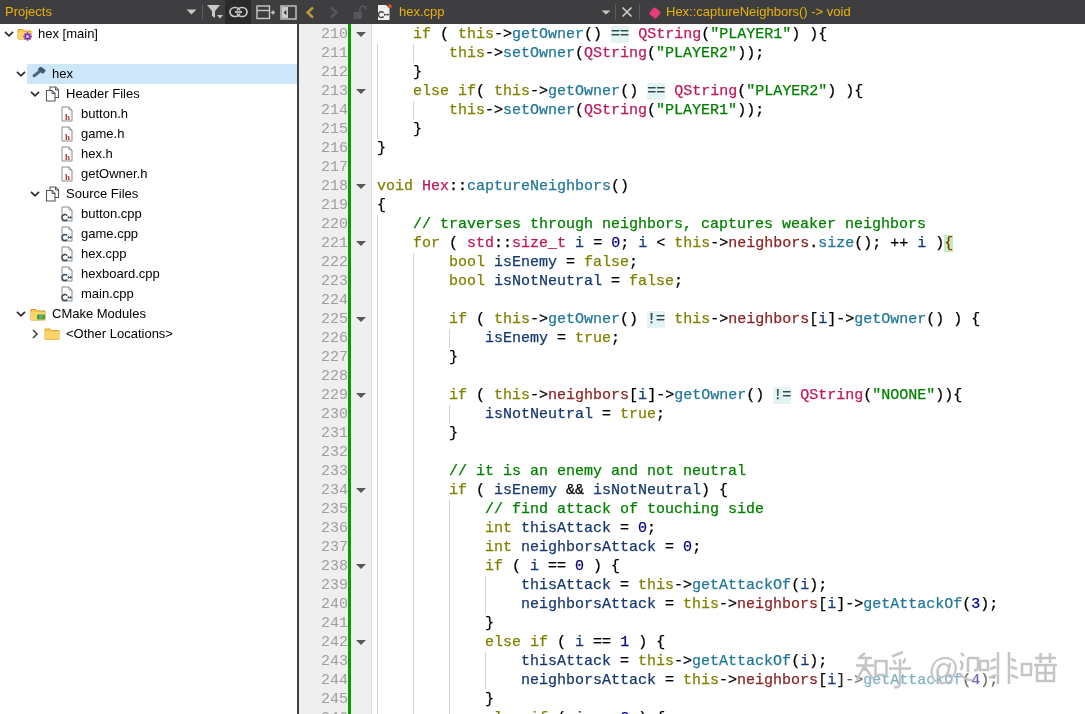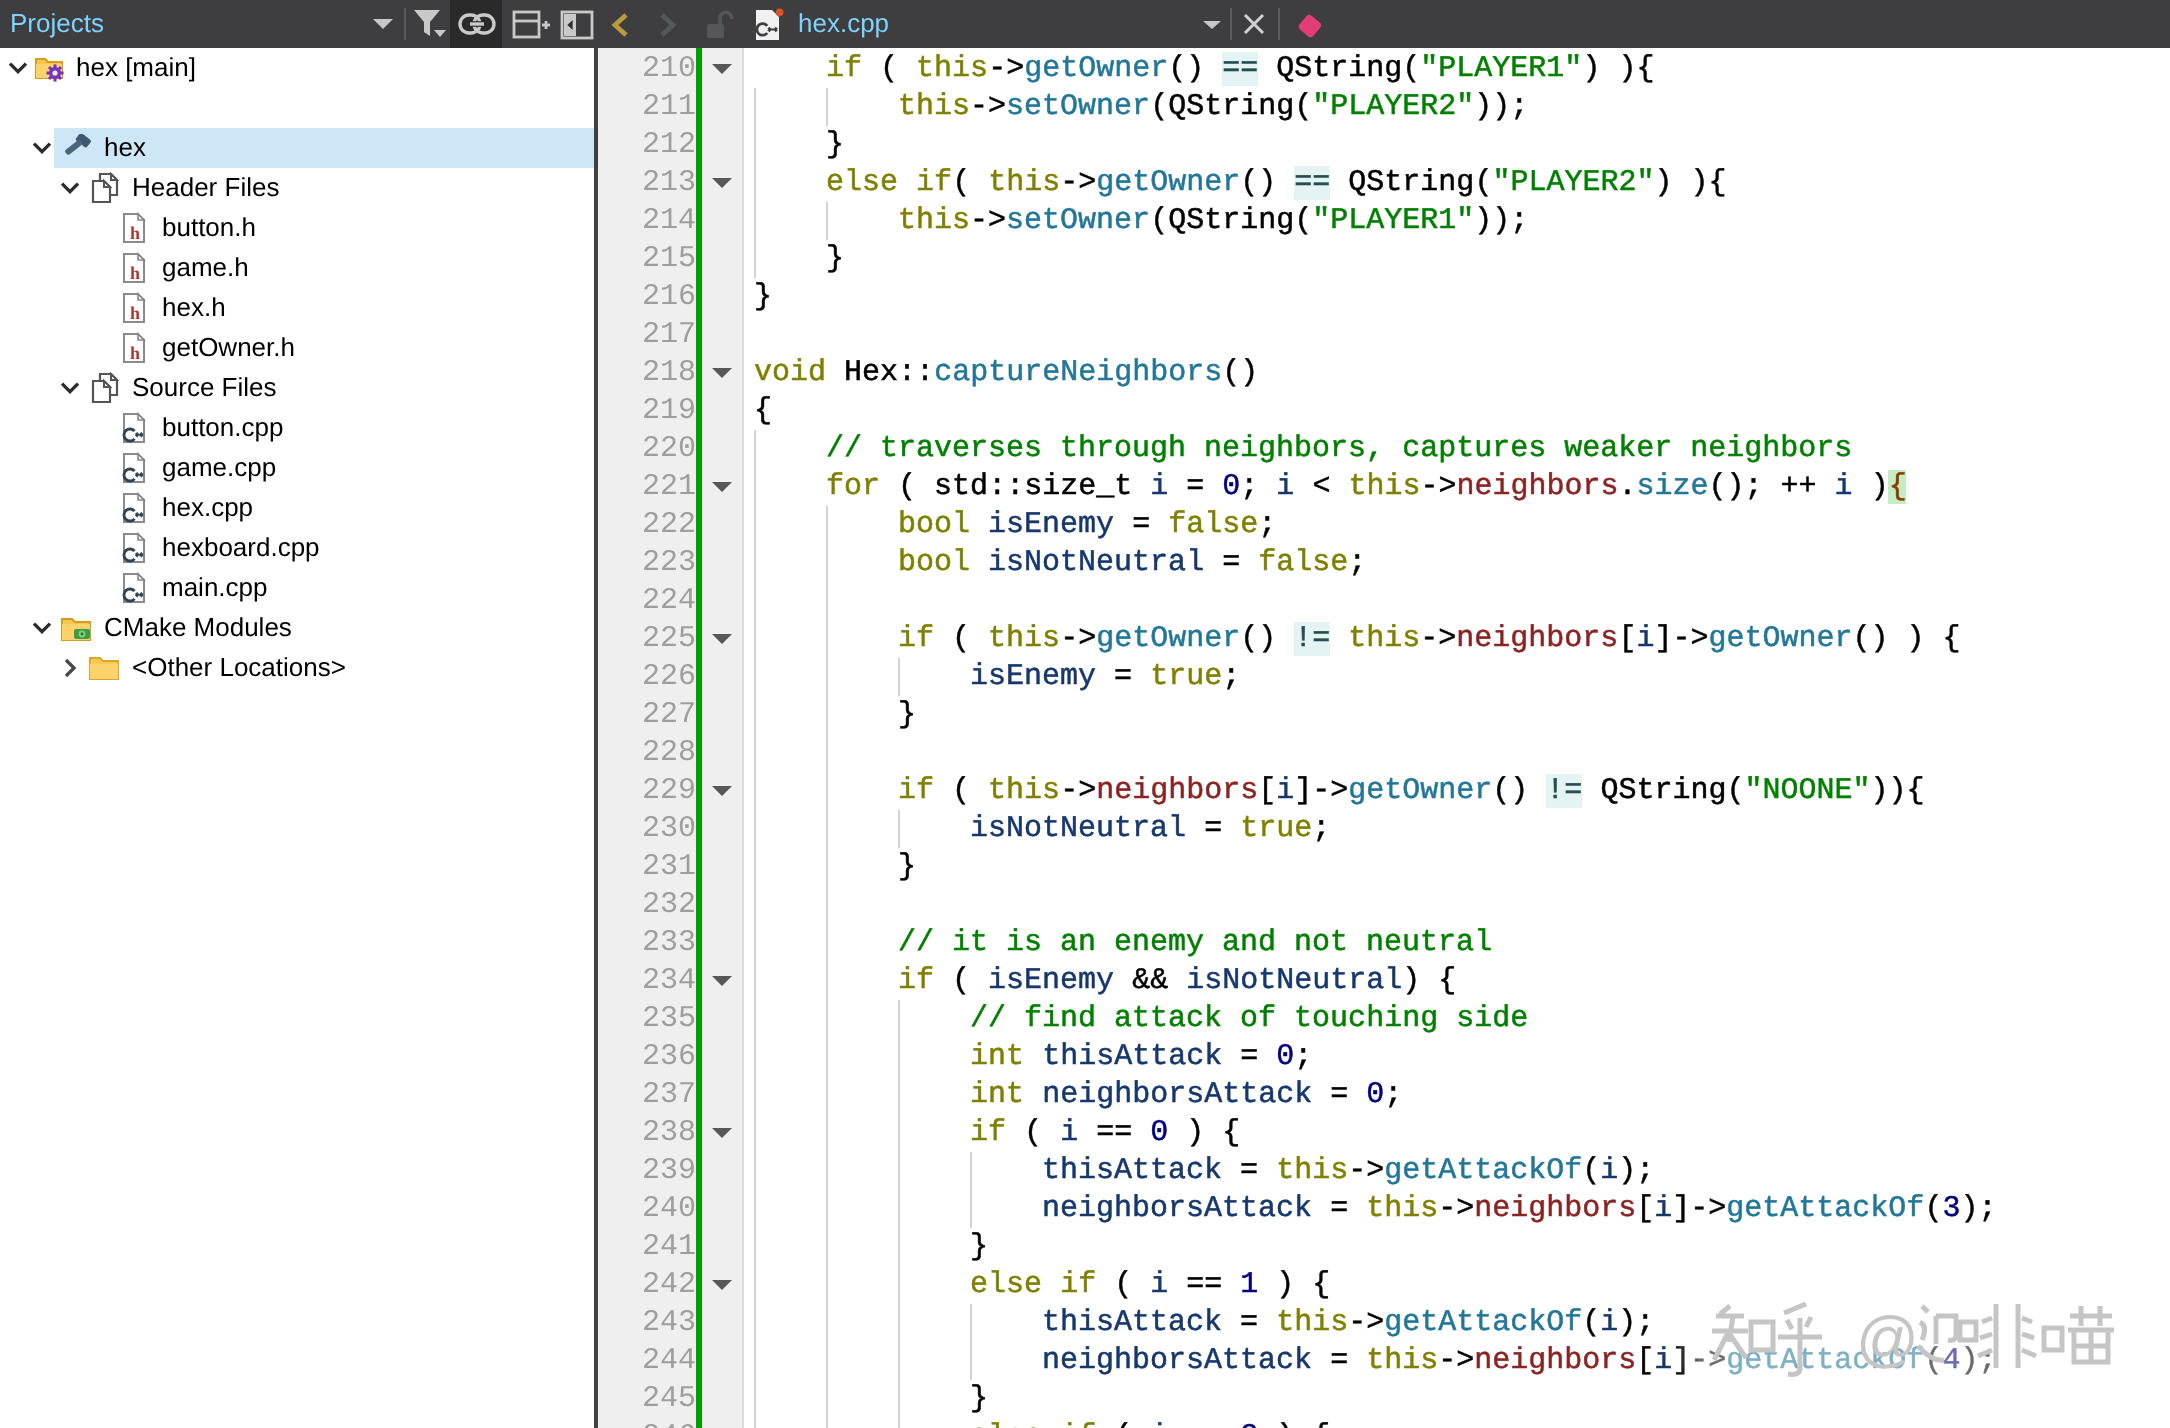--- a/index.html
+++ b/index.html
@@ -1,31 +1,31 @@
 <!DOCTYPE html>
 <html><head><meta charset="utf-8"><style>
 *{margin:0;padding:0;box-sizing:border-box}
 html,body{width:1085px;height:714px;overflow:hidden;background:#fff}
 .abs{position:absolute}
 #app{position:absolute;left:0;top:0;width:1085px;height:714px;font-family:"Liberation Sans",sans-serif;will-change:transform}
 #topbar{position:absolute;left:0;top:0;width:1085px;height:24px;background:#3e3e40}
-.tbtxt{color:#7dd3fc;font-size:13px}
+.tbtxt{color:#eab308;font-size:13px}
 #tree{position:absolute;left:0;top:24px;width:297px;height:690px;background:#fff;overflow:hidden}
 .tl{color:#000;font-size:13px;white-space:nowrap}
 #vsep{position:absolute;left:297px;top:24px;width:2px;height:690px;background:#404040}
 #gutter{position:absolute;left:299px;top:24px;width:49px;height:690px;background:#efefef}
 #nums{position:absolute;left:299px;top:25px;width:49px;text-align:right;font-family:"Liberation Mono",monospace;font-size:15px;line-height:19px;color:#9e9e9e;white-space:pre}
 #greenbar{position:absolute;left:348px;top:24px;width:3px;height:690px;background:#00a000}
 #foldcol{position:absolute;left:351px;top:24px;width:21px;height:690px;background:#efefef;border-right:1px solid #dcdcdc}
 .fold{position:absolute;left:356px;width:0;height:0;border-left:5px solid transparent;border-right:5px solid transparent;border-top:5.5px solid #575757}
 #codebg{position:absolute;left:372px;top:24px;width:713px;height:690px;background:#fff}
 #code{position:absolute;left:377px;top:25px;font-family:"Liberation Mono",monospace;font-size:15px;line-height:19px;color:#000;white-space:pre;-webkit-text-stroke:0.25px}
 .ig{position:absolute;width:1px;background:#d4d4d4}
 .k{color:#808000}
-.t{color:#000000}
+.t{color:#be185d}
 .f{color:#227799}
 .m{color:#8b2323}
 .l{color:#16386e}
 .n{color:#000080}
 .s{color:#008000}
 .c{color:#008000}
 .op{color:#254f4f;background:#e4f3f3}
 .bh{background:#c4edc4;color:#8b3a00}
 .b{font-weight:normal}
 </style></head>
@@ -333,20 +333,21 @@
         <path d="M0.5 0.5 L9.5 0.5 L5 4.5 Z" fill="#c8c8c8"></path>
       </svg>
 <div class="abs" style="left:615px;top:4px;width:1px;height:16px;background:#5c5c5c"></div>
 <svg class="abs" style="left:621px;top:6px" width="12" height="12" viewBox="0 0 12 12">
         <path d="M1.5 1.5 L10.5 10.5 M10.5 1.5 L1.5 10.5" stroke="#d2d2d2" stroke-width="1.5"></path>
       </svg>
 <div class="abs" style="left:639px;top:4px;width:1px;height:16px;background:#5c5c5c"></div>
 <svg class="abs" style="left:647px;top:4px" width="15" height="16" viewBox="0 0 15 16">
         <rect x="4" y="4" width="9" height="9" rx="2" fill="#e23d76" transform="rotate(40 7.5 8)"></rect>
       </svg>
+<div class="abs tbtxt" style="left:666px;top:0;line-height:24px">Hex::captureNeighbors() -&gt; void</div>
 </div>
 <div class="abs" style="left:849px;top:650px;width:214px;height:38px;background:rgba(255,255,255,0.42);border-radius:8px;box-shadow:0 0 10px 7px rgba(255,255,255,0.40)"></div>
 <svg class="abs" style="left:848px;top:650px" width="218" height="44" viewBox="0 0 218 44">
 <g stroke="#c5c5c5" stroke-width="2.5" fill="none" stroke-linecap="butt">
 
 <path d="M17 3 L12 7 M10 8 L24 8 M8 15.5 L26 15.5 M18.5 8 L16.5 21 M16.5 15.5 L9 30 M17.5 18 L25 29"></path>
 <rect x="27.5" y="11" width="11" height="14"></rect>
 
 <path d="M55 2 L44 6.5 M45.5 10 L48 14.5 M57.5 8.5 L55 13.5 M41 18.5 L63 18.5 M52 9 L52 34 Q52 38 46 37"></path>
 

